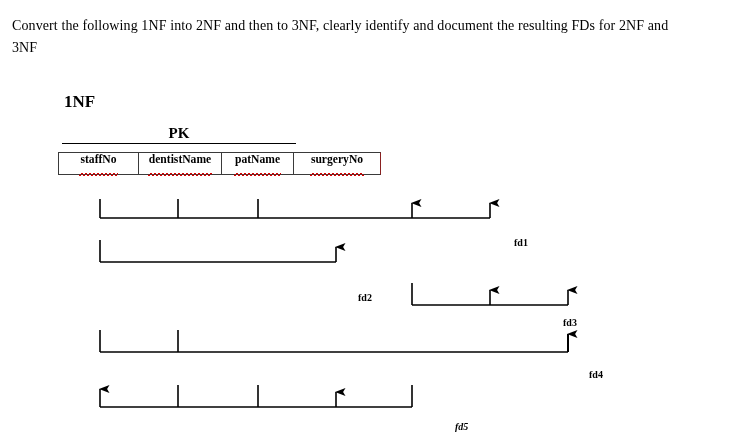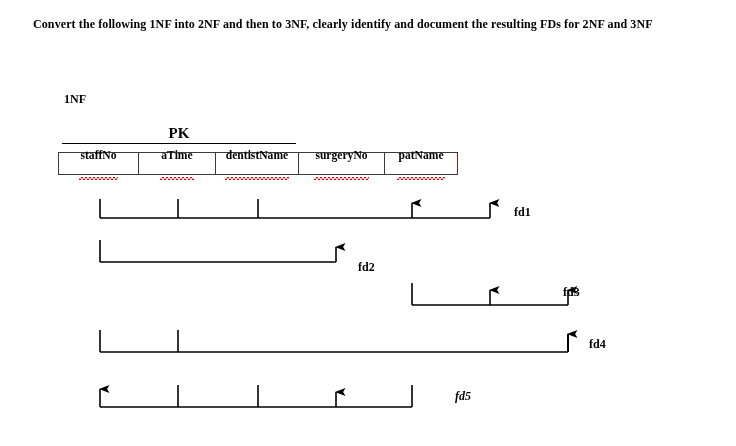--- a/index.html
+++ b/index.html
@@ -12,35 +12,35 @@
     height: 446px;
     position: relative;
     overflow: hidden;
     font-family: "Liberation Serif", "DejaVu Serif", serif;
     color: #000000;
   }
 
   
   #question {
     position: absolute;
-    left: 33px;
+    left: 12px;
     top: 15px;
     width: 682px;
-    font-size: 12px;
-    font-weight: bold;
+    font-size: 14px;
+    font-weight: normal;
     line-height: 1.55;
     letter-spacing: 0.1px;
   }
 
   
   #nf-label {
     position: absolute;
     left: 64px;
     top: 92px;
-    font-size: 12px;
+    font-size: 17px;
     font-weight: bold;
   }
 
   
   #pk-wrap {
     position: absolute;
     left: 62px;
     top: 126px;
     width: 234px;
     height: 22px;
@@ -85,21 +85,21 @@
     justify-content: center;
     overflow: visible;
   }
   .col:last-child { border-right: none; }
   .col-name {
     font-size: 11.6px;
     font-weight: bold;
     white-space: nowrap;
     line-height: 1;
     position: relative;
-    padding-bottom: 16px;
+    padding-bottom: 7px;
   }
   
   .col-name::after {
     content: "";
     position: absolute;
     left: -1px;
     right: -1px;
     bottom: -3px;
     height: 3px;
     background-image:
@@ -122,53 +122,51 @@
   #fd-layer {
     position: absolute;
     left: 0;
     top: 0;
     width: 736px;
     height: 446px;
     pointer-events: none;
   }
   .fd-label {
     position: absolute;
-    font-size: 12px;
+    font-size: 10px;
     font-weight: bold;
     line-height: 1;
     font-family: "Liberation Serif", "DejaVu Serif", serif;
+    margin-top: 32px;
   }
 </style>
 </head>
 <body>
 
 <div id="question">Convert the following 1NF into 2NF and then to 3NF, clearly identify and document the resulting FDs for 2NF and 3NF</div>
 
 <div id="nf-label">1NF</div>
 
 <div id="pk-wrap">
   <div id="pk-label">PK</div>
   <div id="pk-rule"></div>
 </div>
 
 <div id="relation">
   <div class="col w-staffno">
     <span class="col-name">staffNo</span>
   </div>
-  <div class="col w-atime">
-    <span class="col-name">aTime</span>
-  </div>
   <div class="col w-dentistname">
     <span class="col-name">dentistName</span>
   </div>
+  <div class="col w-patname">
+    <span class="col-name">patName</span>
+  </div>
   <div class="col w-surgeryno">
     <span class="col-name">surgeryNo</span>
-  </div>
-  <div class="col w-patname">
-    <span class="col-name">patName</span>
   </div>
 </div>
 
 <svg id="fd-layer" viewBox="0 0 736 446" width="736" height="446">
   <defs>
     <marker id="uparrow" markerWidth="9" markerHeight="11" refX="4.5" refY="1.0" orient="auto-start-reverse" markerUnits="userSpaceOnUse">
       <path d="M4.5,0 L8.4,10.5 L4.5,8.1 L0.6,10.5 Z" fill="#000000"></path>
     </marker>
   </defs>
 

